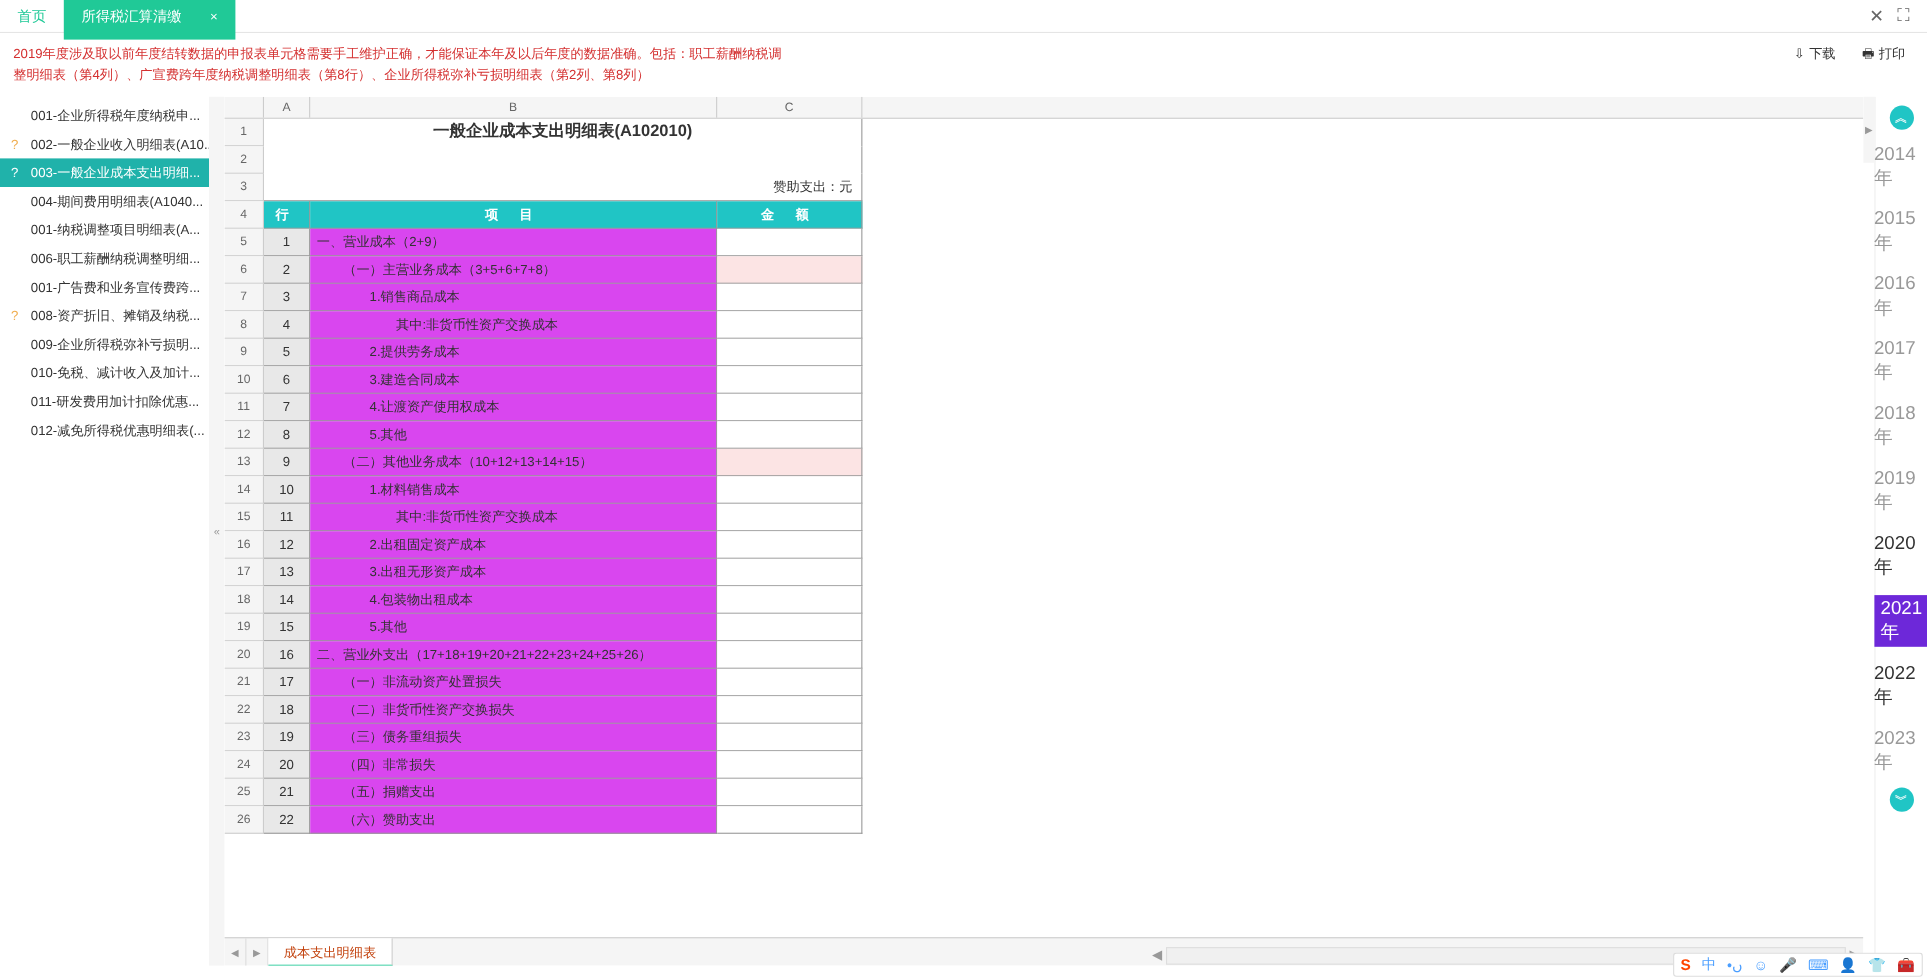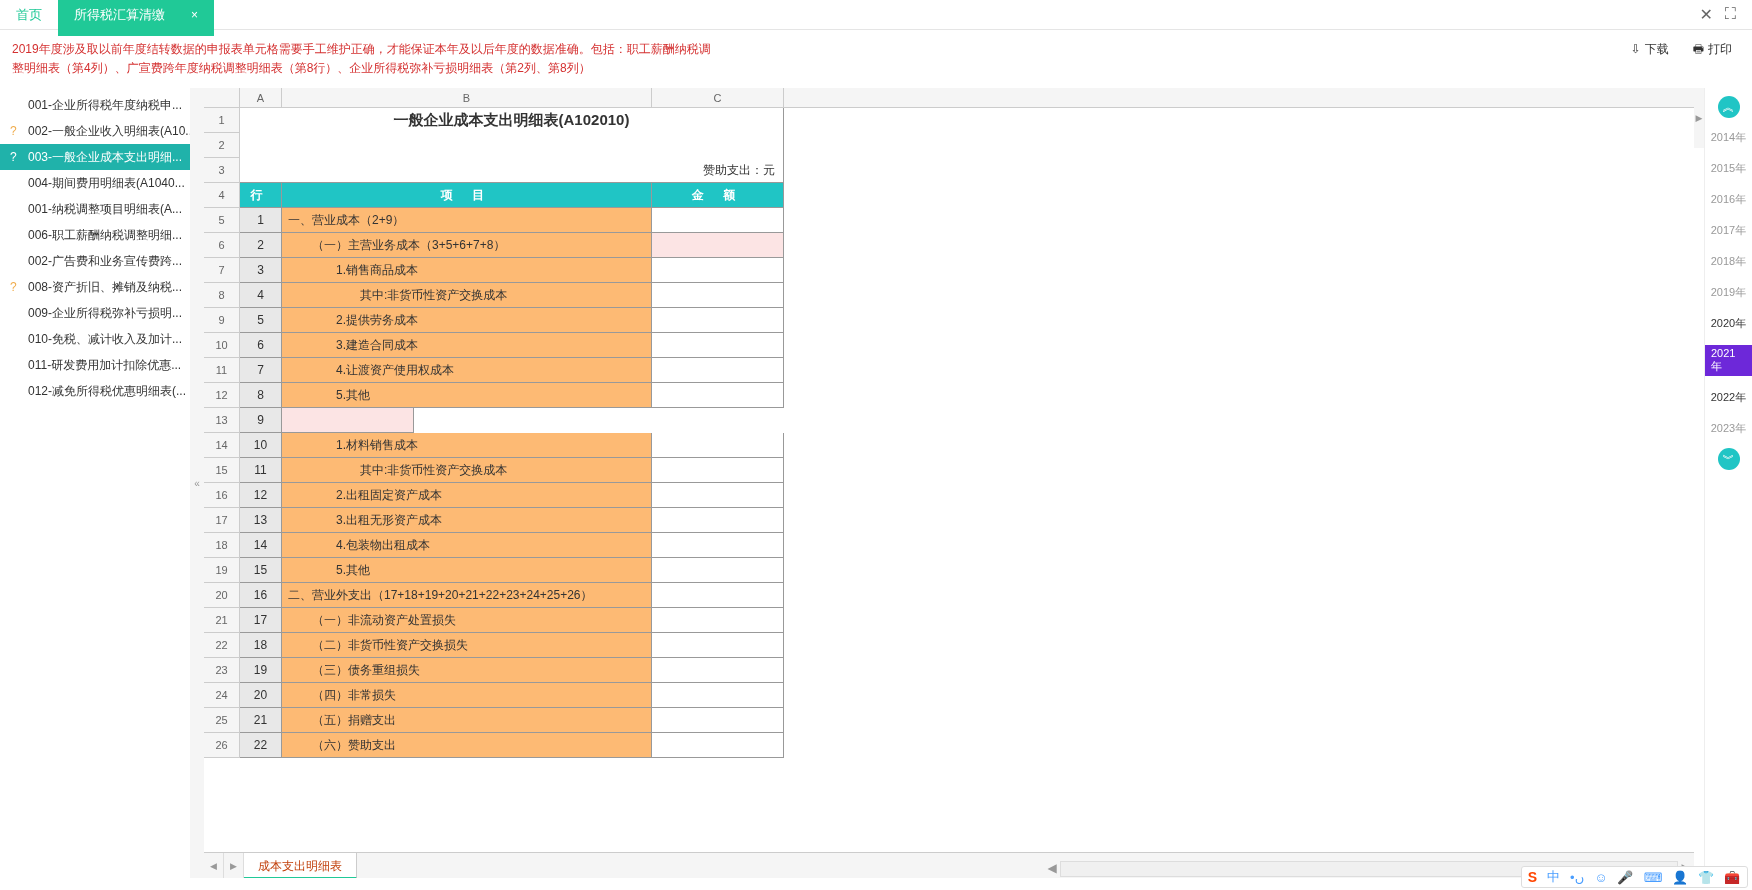--- a/index.html
+++ b/index.html
@@ -35,21 +35,21 @@
     .col-header { border-right: 1px solid #ccc; text-align: center; line-height: 20px; color: #666; font-size: 11px; }
     .col-A { width: 42px; }
     .col-B { width: 370px; }
     .col-C { width: 132px; }
     
     .sheet-body { flex: 1; overflow: auto; }
     .sheet-row { display: flex; height: 25px; }
     .row-header { width: 36px; text-align: center; line-height: 24px; border-right: 1px solid #ccc; border-bottom: 1px solid #ccc; color: #666; background: #f5f5f5; font-size: 11px; }
     .cell { border-right: 1px solid #999; border-bottom: 1px solid #999; line-height: 24px; padding: 0 6px; overflow: hidden; }
     .cell-A { width: 42px; text-align: center; background: #e8e8e8; }
-    .cell-B { width: 370px; background: #fdba74; }
+    .cell-B { width: 370px; background: #d946ef; }
     .cell-C { width: 132px; background: #fff; text-align: right; }
     .cell-C.pink { background: #fce4e4; }
     
     .title-row .cell-merged { width: 544px; text-align: center; font-weight: bold; font-size: 15px; border-right: 1px solid #999; border-bottom: none; line-height: 24px; background: #fff; }
     .empty-row .cell-merged { width: 544px; border-right: 1px solid #999; border-bottom: none; background: #fff; }
     .unit-row .cell-merged { width: 544px; text-align: right; padding-right: 8px; border-right: 1px solid #999; border-bottom: 1px solid #999; background: #fff; line-height: 24px; }
     
     .header-row .cell-A, .header-row .cell-B, .header-row .cell-C { background: #20c5c5; color: #fff; font-weight: bold; text-align: center; letter-spacing: 8px; }
     
     .sheet-tabs { height: 26px; display: flex; align-items: center; border-top: 1px solid #ccc; background: #f5f5f5; position: relative; }
@@ -57,21 +57,21 @@
     .sheet-nav-btn { width: 20px; height: 26px; text-align: center; line-height: 26px; cursor: pointer; color: #999; font-size: 9px; border-right: 1px solid #ddd; }
     .sheet-tab { padding: 0 14px; height: 26px; line-height: 26px; cursor: pointer; border-right: 1px solid #ccc; font-size: 12px; background: #fff; }
     .sheet-tab.active { color: #c2410c; border-bottom: 2px solid #20c997; }
     .hscroll-area { position: absolute; right: 0; bottom: 0; width: 650px; height: 18px; display: flex; align-items: center; }
     .hscroll-btn { width: 16px; height: 16px; text-align: center; color: #999; cursor: pointer; }
     .hscroll-track { flex: 1; height: 16px; background: #f0f0f0; border: 1px solid #ddd; }
     
     .year-panel { width: 48px; background: #fff; border-left: 1px solid #eee; display: flex; flex-direction: column; align-items: center; padding-top: 8px; gap: 10px; }
     .year-expand { width: 10px; height: 60px; background: #f5f5f5; display: flex; align-items: center; justify-content: center; cursor: pointer; font-size: 9px; color: #999; }
     .year-circle { width: 22px; height: 22px; border-radius: 50%; background: #20c5c5; color: #fff; display: flex; align-items: center; justify-content: center; cursor: pointer; font-size: 12px; }
-    .year-item { font-size: 11px; color: #999; cursor: pointer; padding: 2px 0; }
+    .year-item { font-size: 17px; color: #999; cursor: pointer; padding: 2px 0; }
     .year-item.dark { color: #333; font-weight: 500; }
     .year-item.active { background: #6d28d9; color: #fff; border-radius: 0; padding: 2px 6px; }
     
     .ime-bar { position: fixed; bottom: 2px; right: 4px; height: 22px; display: flex; align-items: center; gap: 10px; background: #fff; border: 1px solid #ddd; padding: 0 6px; border-radius: 3px; }
     .ime-logo { color: #ff4500; font-weight: bold; font-size: 14px; }
     .ime-cn { color: #4a9eff; font-size: 13px; }
     .ime-icon { color: #4a9eff; font-size: 13px; cursor: pointer; }
     .ime-icon.gray { color: #bbb; }
   </style>
 </head>
@@ -119,21 +119,21 @@
       <div class="left-item">
         <span>004-期间费用明细表(A1040...</span>
       </div>
       <div class="left-item">
         <span>001-纳税调整项目明细表(A...</span>
       </div>
       <div class="left-item">
         <span>006-职工薪酬纳税调整明细...</span>
       </div>
       <div class="left-item">
-        <span>002-广告费和业务宣传费跨...</span>
+        <span>001-广告费和业务宣传费跨...</span>
       </div>
       <div class="left-item">
         <span class="qmark">?</span>
         <span>008-资产折旧、摊销及纳税...</span>
       </div>
       <div class="left-item">
         <span>009-企业所得税弥补亏损明...</span>
       </div>
       <div class="left-item">
         <span>010-免税、减计收入及加计...</span>
@@ -218,20 +218,21 @@
         </div>
         <div class="sheet-row">
           <div class="row-header">12</div>
           <div class="cell cell-A">8</div>
           <div class="cell cell-B" style="padding-left: 54px;">5.其他</div>
           <div class="cell cell-C"></div>
         </div>
         <div class="sheet-row">
           <div class="row-header">13</div>
           <div class="cell cell-A">9</div>
+          <div class="cell cell-B" style="padding-left: 30px;">（二）其他业务成本（10+12+13+14+15）</div>
           <div class="cell cell-C pink"></div>
         </div>
         <div class="sheet-row">
           <div class="row-header">14</div>
           <div class="cell cell-A">10</div>
           <div class="cell cell-B" style="padding-left: 54px;">1.材料销售成本</div>
           <div class="cell cell-C"></div>
         </div>
         <div class="sheet-row">
           <div class="row-header">15</div>

